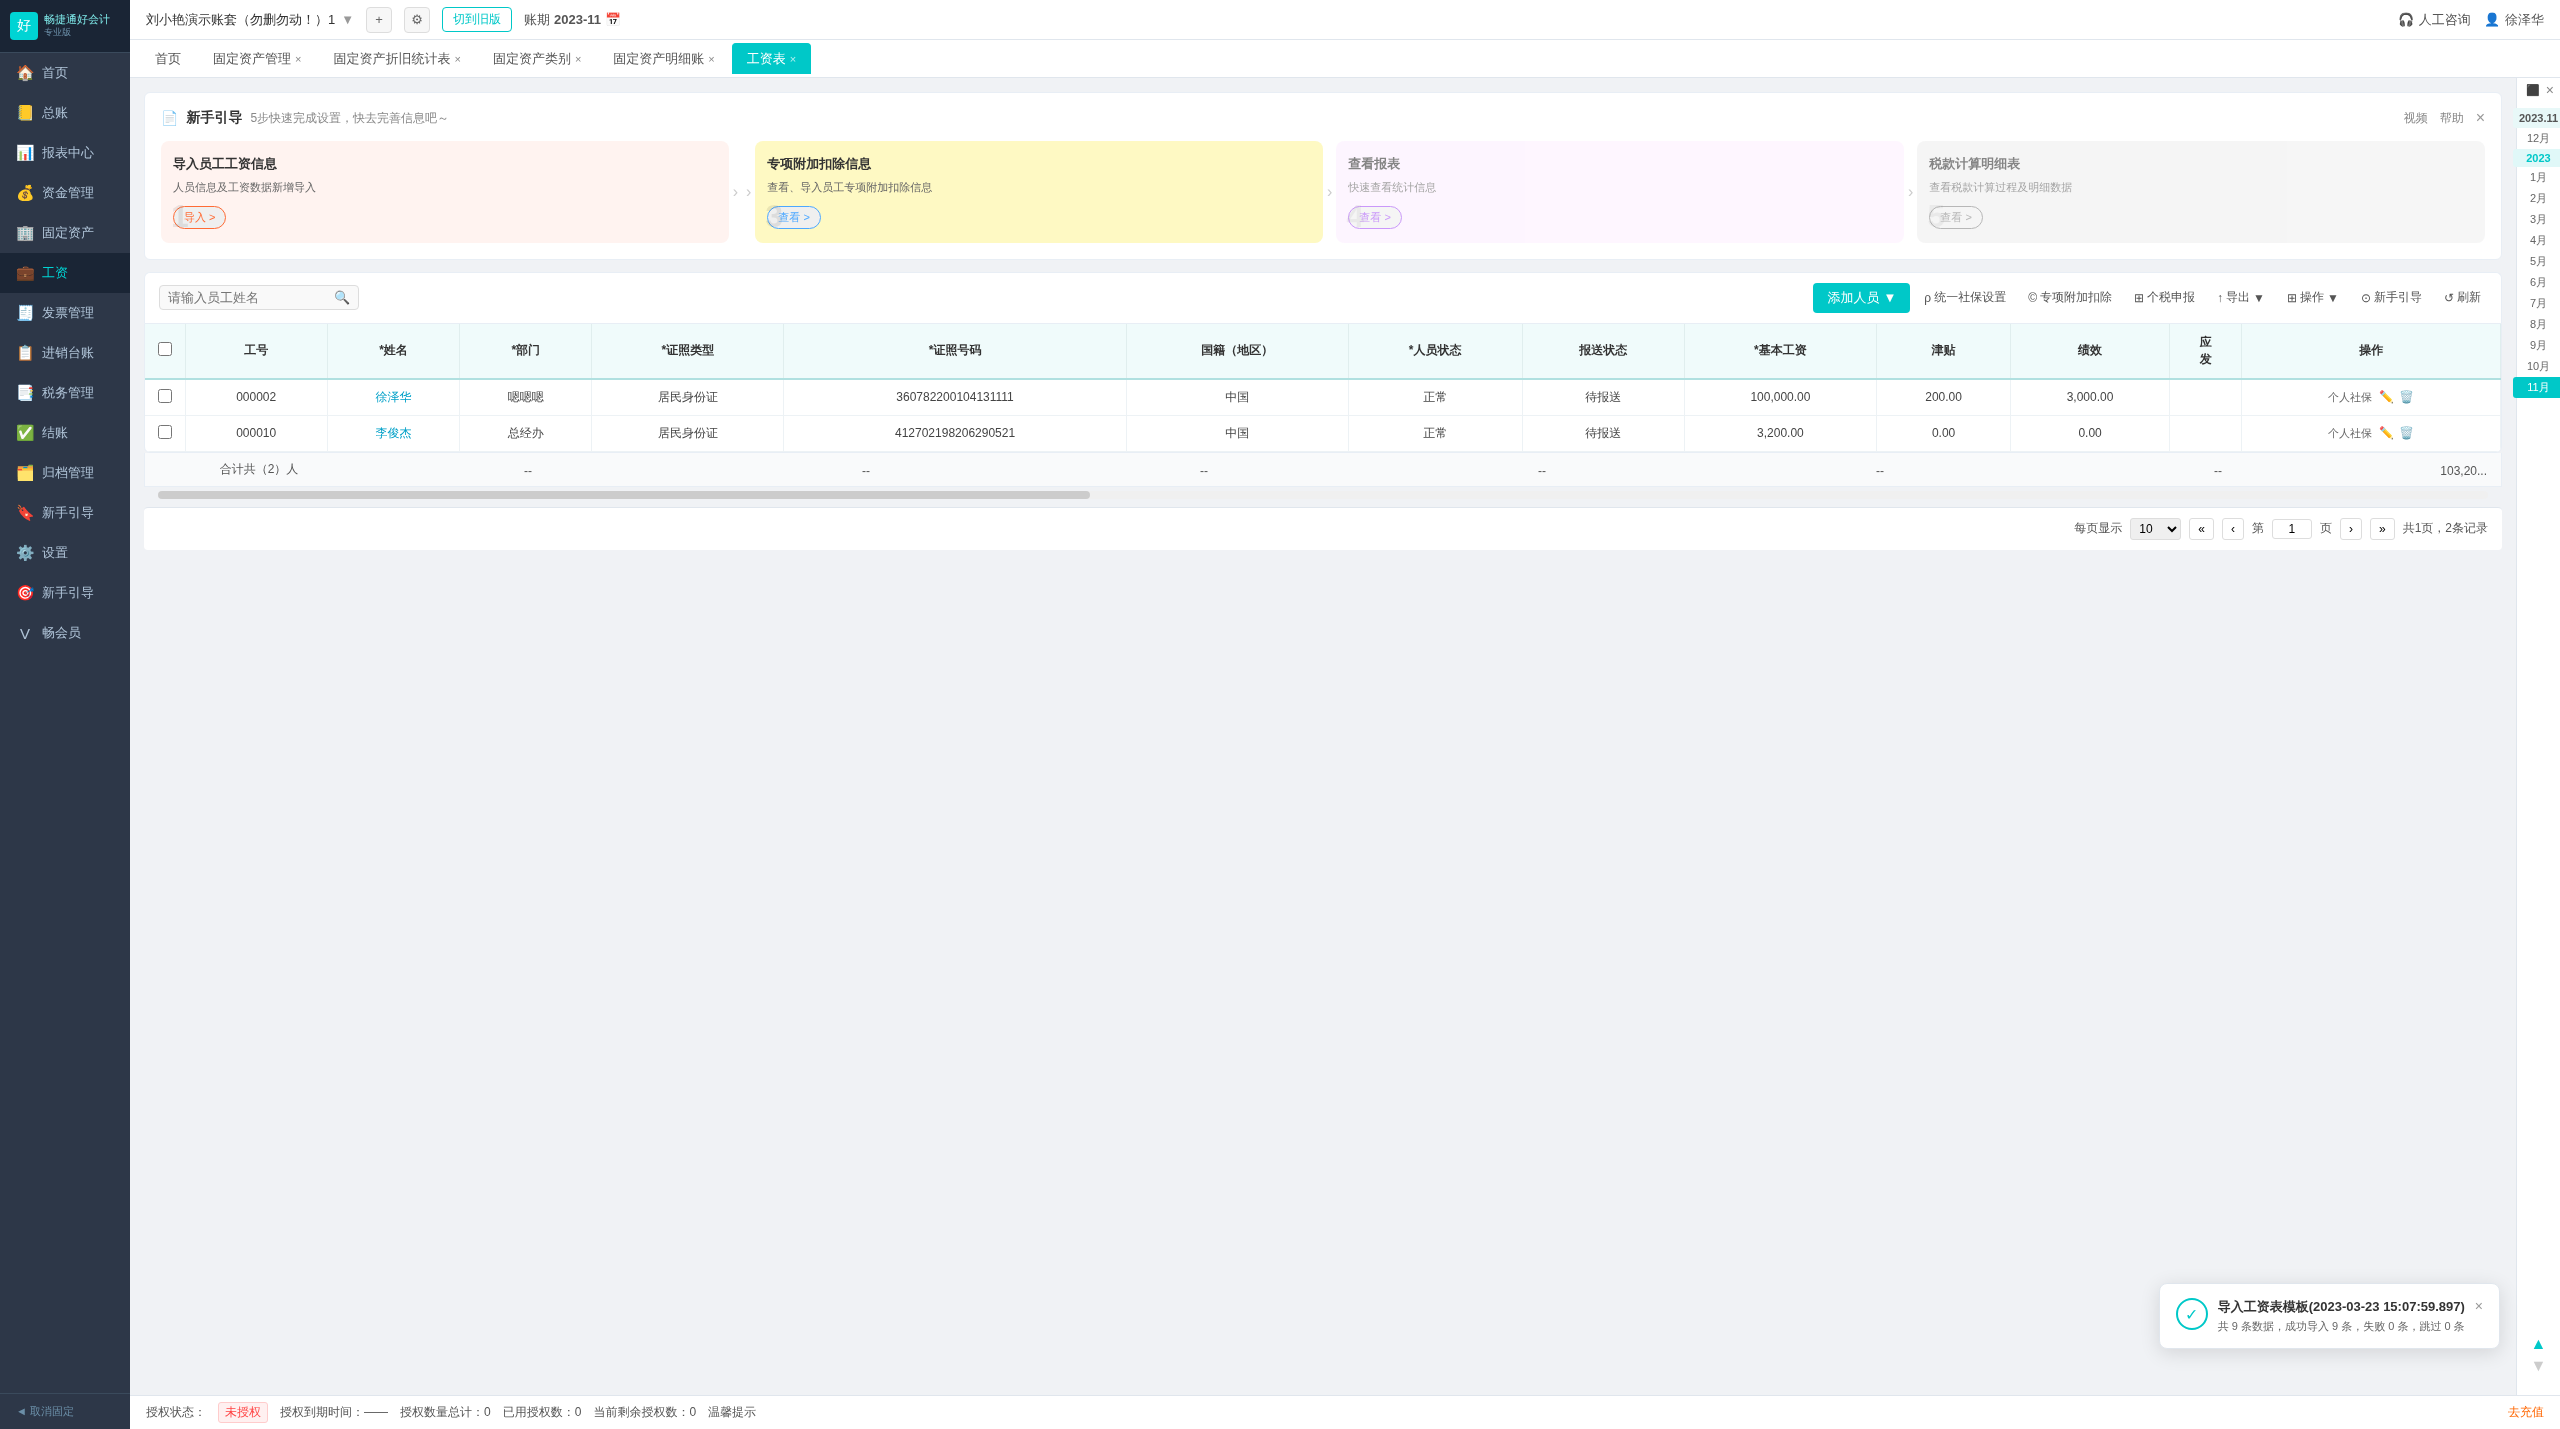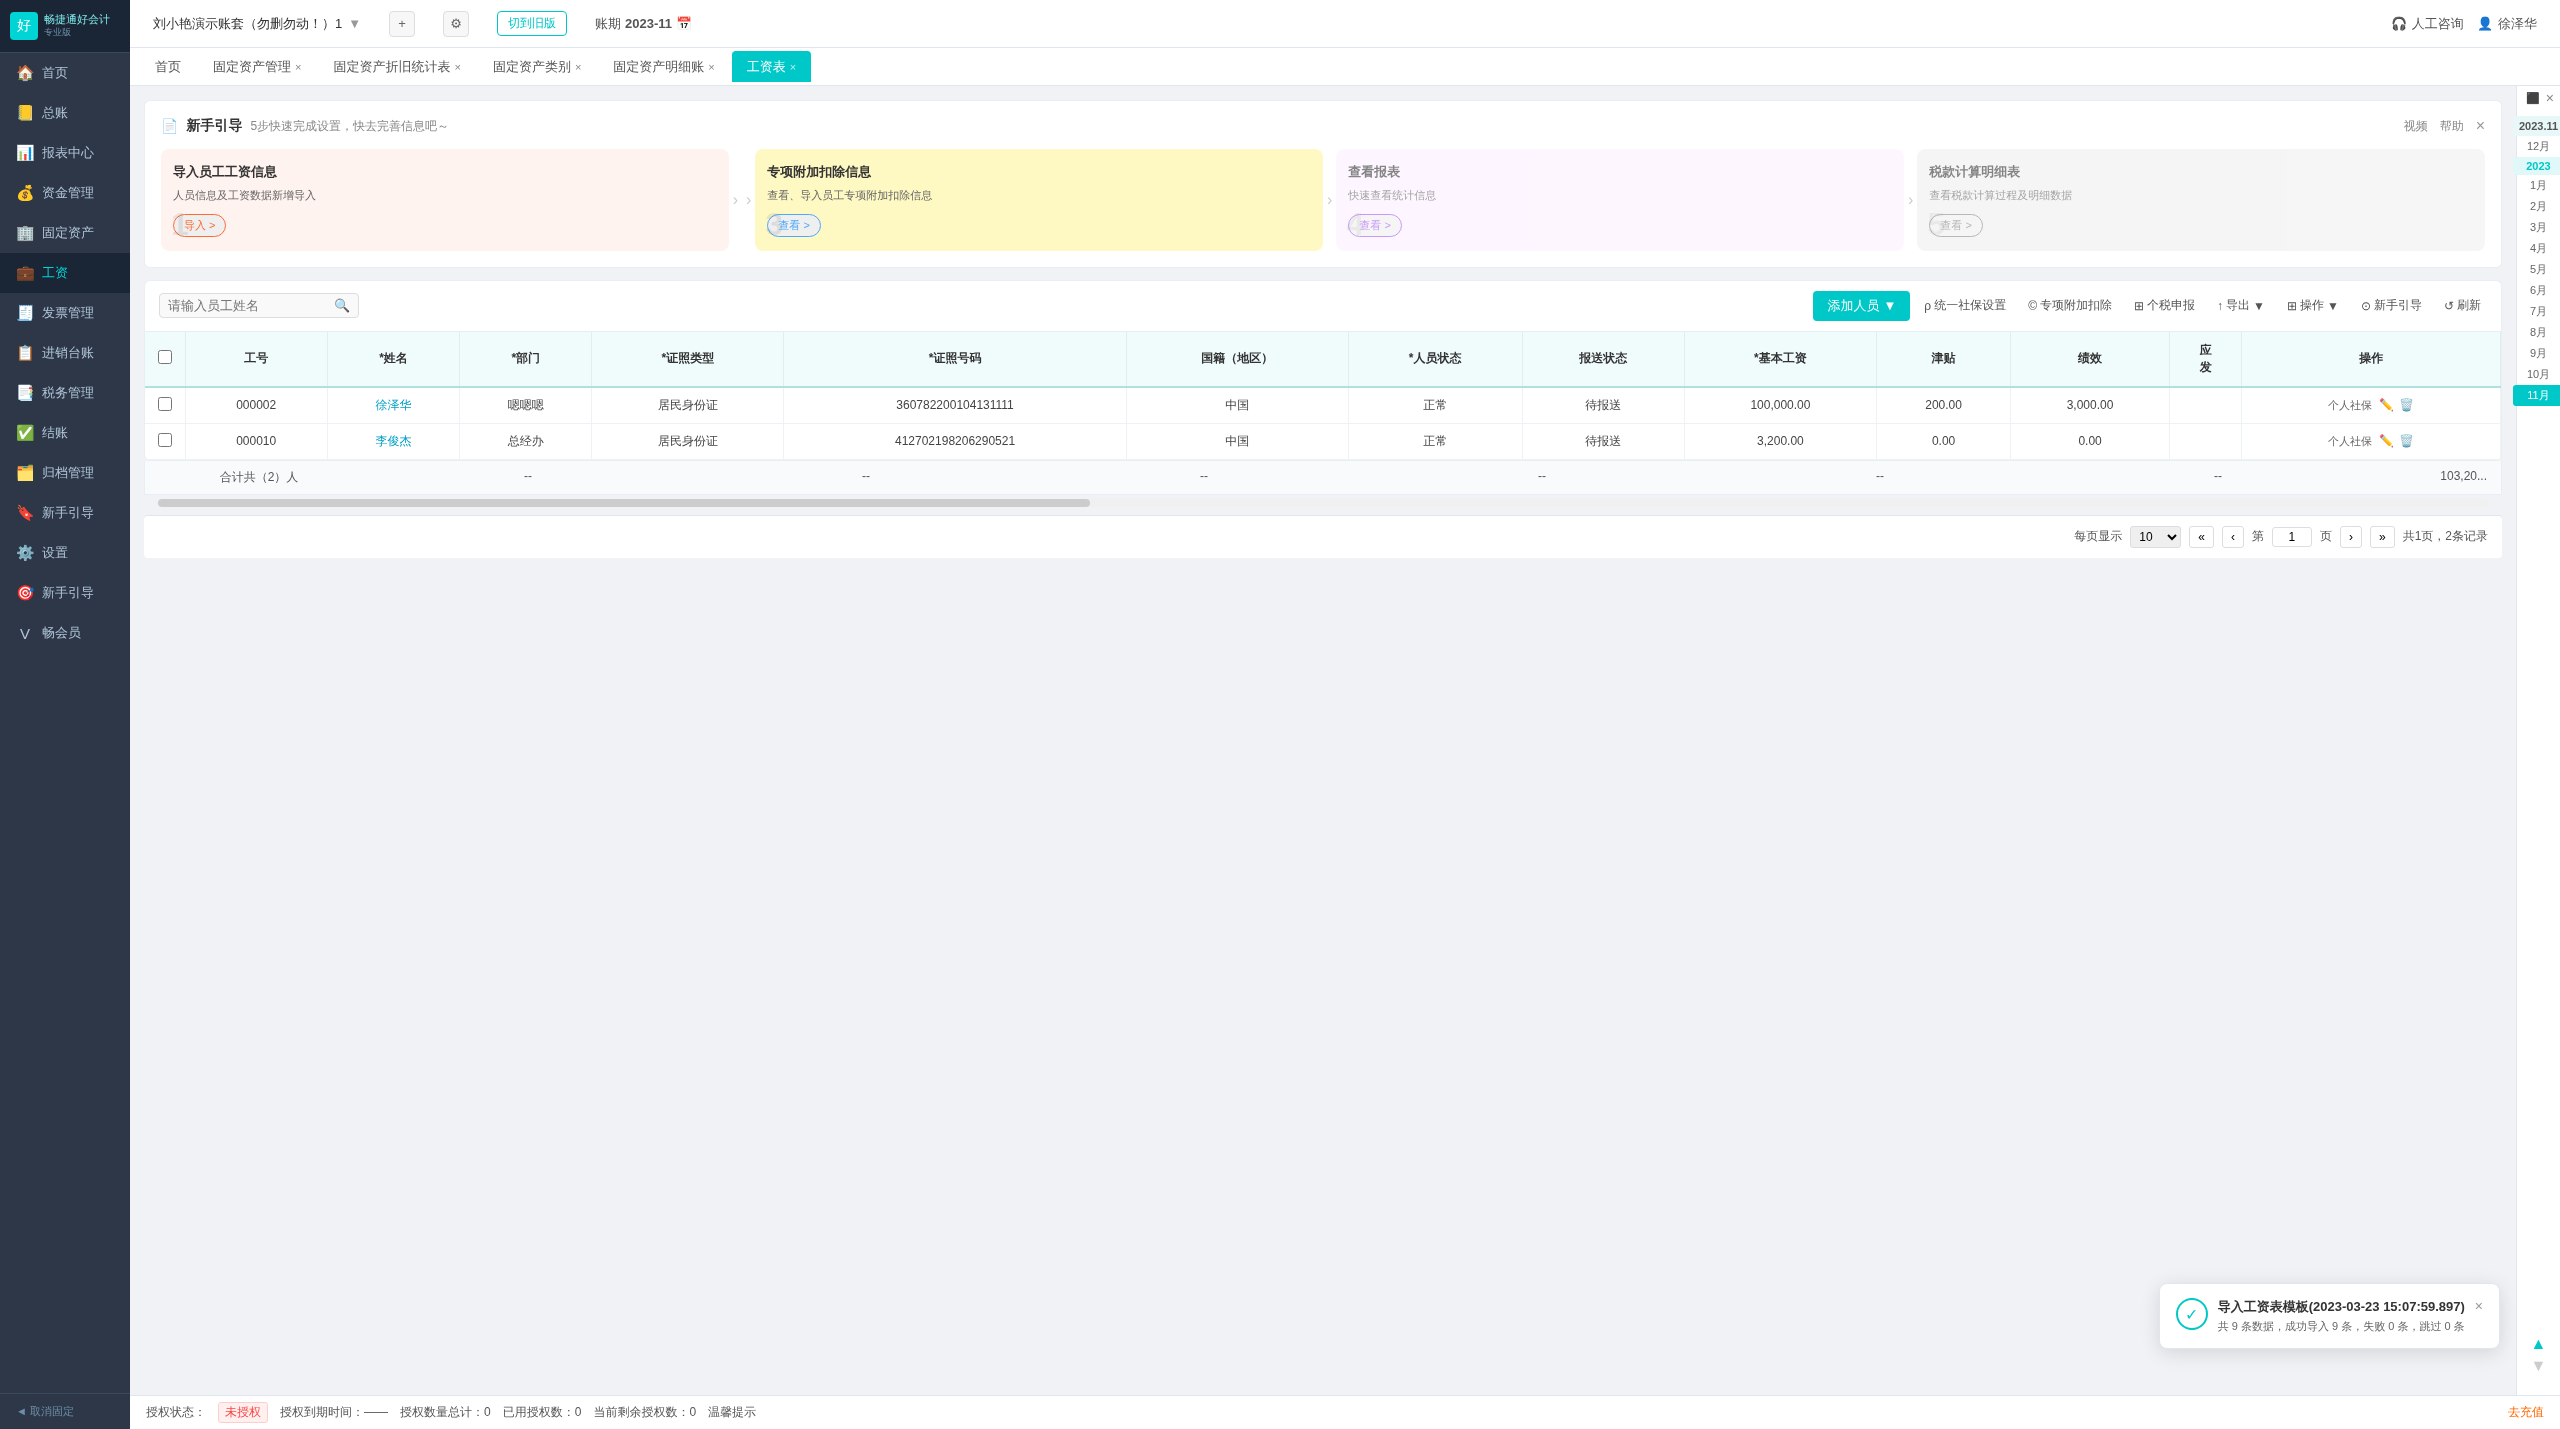--- a/index.html
+++ b/index.html
@@ -16,21 +16,21 @@
     .sidebar-logo-sub { font-size: 9px; color: #6b8fa8; }
     .sidebar-item { display: flex; align-items: center; gap: 8px; padding: 11px 16px; cursor: pointer; color: #b0c4d8; font-size: 13px; }
     .sidebar-item.active { background: #1a2535; color: #00d4d4; }
     .sidebar-item-icon { font-size: 15px; width: 18px; text-align: center; }
     .sidebar-bottom { margin-top: auto; padding: 10px 16px; font-size: 11px; color: #6b8fa8; cursor: pointer; border-top: 1px solid #3a4a5c; }
 
     
     .main-area { flex: 1; display: flex; flex-direction: column; overflow: hidden; }
 
     
-    .topbar { background: #fff; border-bottom: 1px solid #e0e6ed; padding: 0 23px; height: 48px; display: flex; align-items: center; gap: 28px; flex-shrink: 0; }
+    .topbar { background: #fff; border-bottom: 1px solid #e0e6ed; padding: 0 16px; height: 40px; display: flex; align-items: center; gap: 12px; flex-shrink: 0; }
     .topbar-account { display: flex; align-items: center; gap: 6px; font-size: 13px; color: #333; }
     .topbar-icon-btn { width: 26px; height: 26px; border-radius: 4px; border: 1px solid #ddd; background: #f7f7f7; display: flex; align-items: center; justify-content: center; cursor: pointer; font-size: 13px; color: #666; }
     .topbar-switch-btn { padding: 3px 10px; border: 1px solid #00c8c8; color: #00c8c8; background: #fff; border-radius: 4px; font-size: 12px; cursor: pointer; }
     .topbar-period { display: flex; align-items: center; gap: 4px; font-size: 13px; color: #555; }
     .topbar-right { margin-left: auto; display: flex; align-items: center; gap: 14px; font-size: 13px; color: #555; }
     .topbar-right-item { display: flex; align-items: center; gap: 4px; cursor: pointer; }
 
     
     .tabs-bar { background: #fff; border-bottom: 1px solid #e0e6ed; display: flex; align-items: center; padding: 0 10px; height: 38px; flex-shrink: 0; gap: 2px; }
     .tab { display: flex; align-items: center; gap: 4px; padding: 6px 14px; font-size: 13px; color: #555; border-radius: 4px 4px 0 0; cursor: pointer; border: 1px solid transparent; border-bottom: none; white-space: nowrap; }
@@ -406,21 +406,21 @@
                 <td>
                   <span class="op-link">个人社保</span>
                   <span style="margin-left:4px; cursor:pointer;">✏️</span>
                   <span style="margin-left:2px; cursor:pointer;">🗑️</span>
                 </td>
               </tr>
             </tbody>
           </table>
         </div>
 
-        <div style="display:flex; align-items:flex-start; background:#f9fafb; border:1px solid #e8eef5; border-top:none; padding:8px 14px; font-size:12px; color:#555;">
+        <div style="display:flex; align-items:flex-end; background:#f9fafb; border:1px solid #e8eef5; border-top:none; padding:8px 14px; font-size:12px; color:#555;">
           <div style="min-width:200px; text-align:center;">合计共（2）人</div>
           <div style="flex:1; text-align:center;">--</div>
           <div style="flex:1; text-align:center;">--</div>
           <div style="flex:1; text-align:center;">--</div>
           <div style="flex:1; text-align:center;">--</div>
           <div style="flex:1; text-align:center;">--</div>
           <div style="flex:1; text-align:center;">--</div>
           <div style="min-width:100px; text-align:right;">103,20...</div>
         </div>
 

